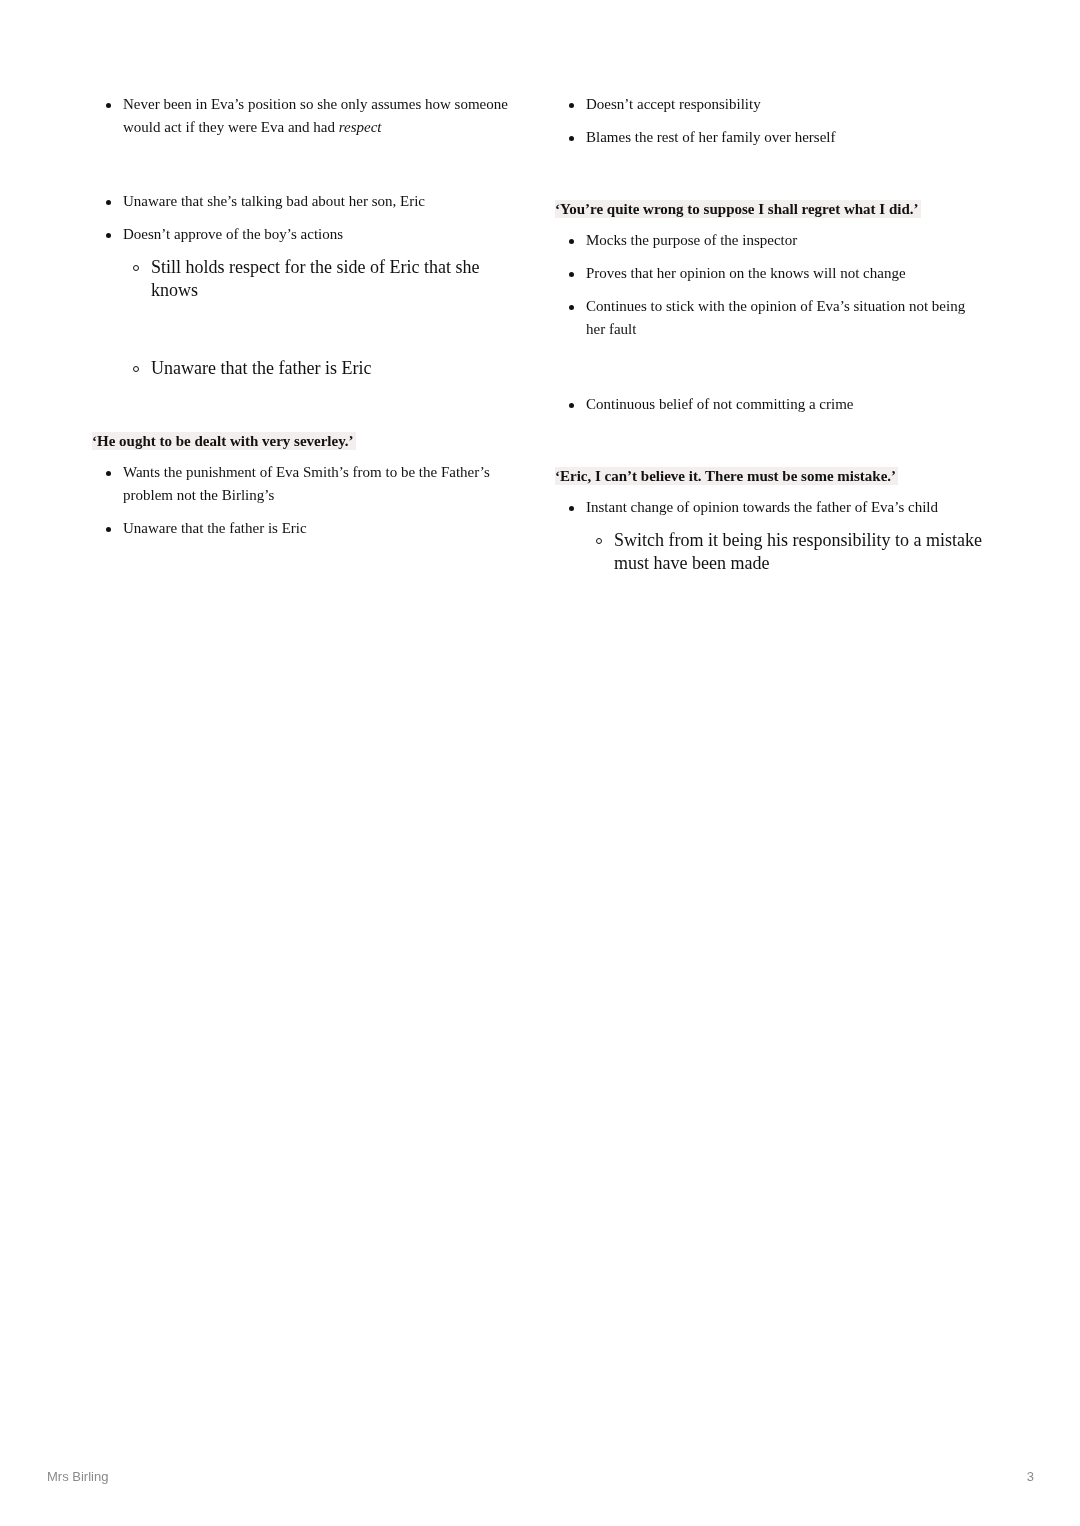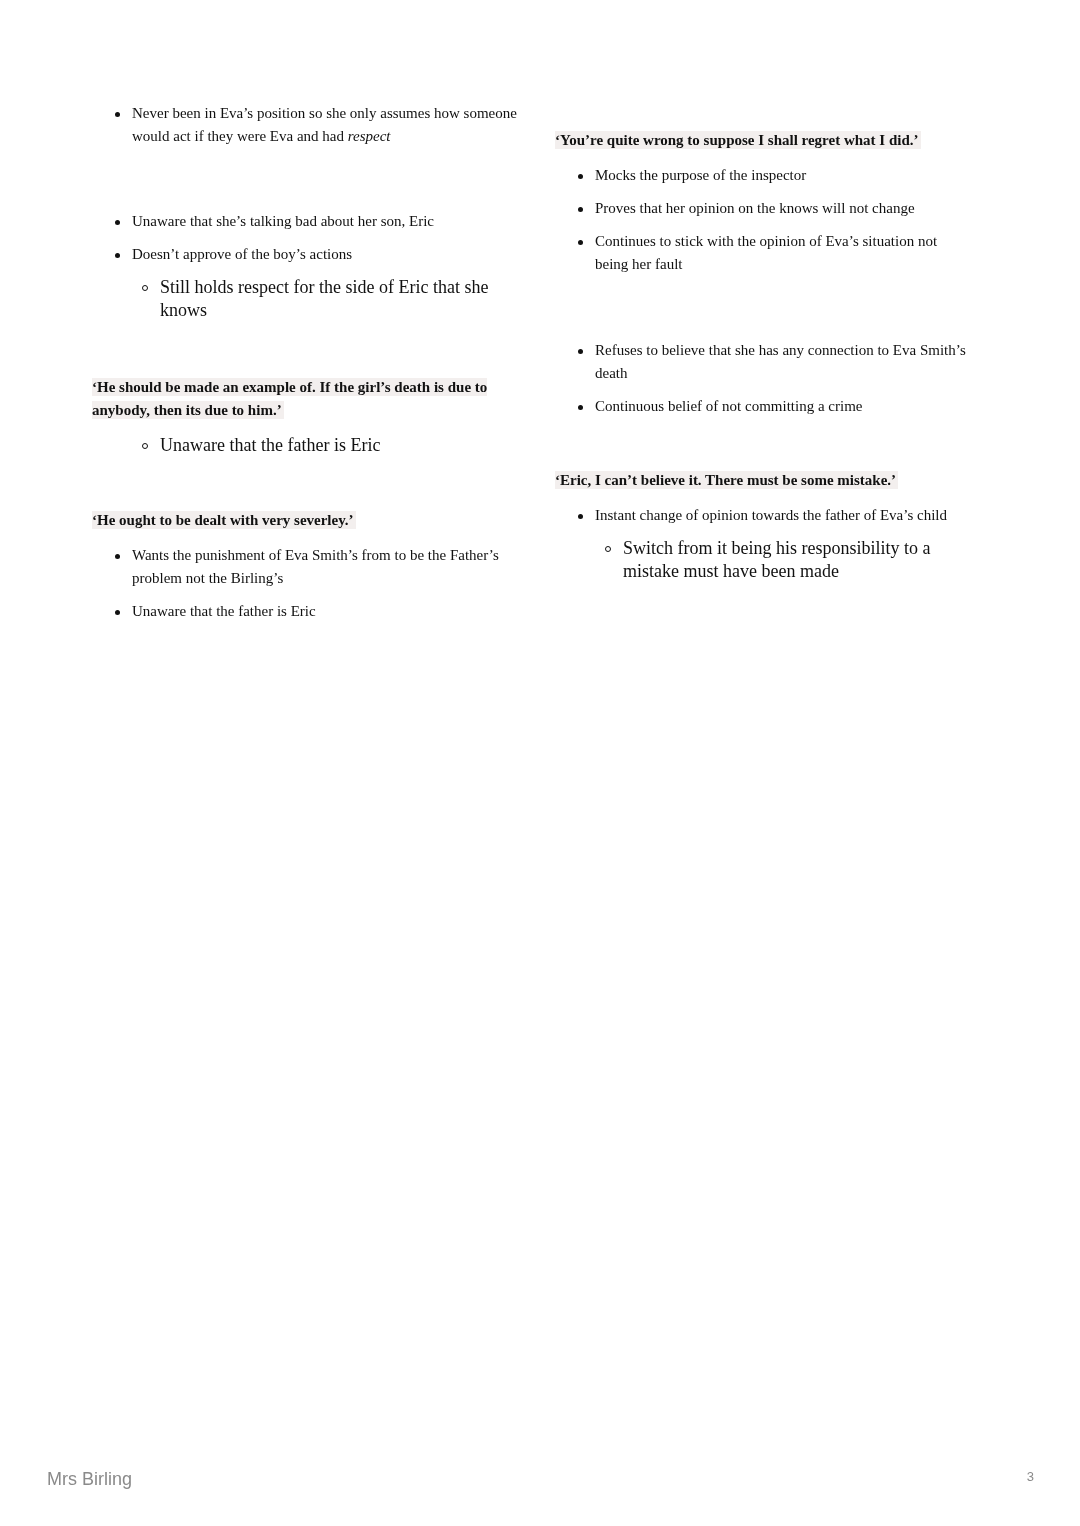--- a/index.html
+++ b/index.html
@@ -9,41 +9,41 @@
       color: #111111;
     }
     .col { position: absolute; top: 90px; }
     .col-left { left: 92px; width: 440px; }
     .col-right { left: 555px; width: 430px; }
     .section { margin: 0; }
     .quote {
       font-weight: bold; font-size: 15px; line-height: 23px; margin: 0 0 8px 0;
     }
     .quote span { background: #f3efee; padding: 1px 2px 1px 0; }
-    ul { margin: 12px; padding: 0; list-style: none; }
+    ul { margin: 3px; padding: 0; list-style: none; }
     li.b1 {
       position: relative; padding-left: 28px; font-size: 15px; line-height: 23px;
       margin-bottom: 10px;
     }
     li.b1::before {
       content: ""; position: absolute; left: 11px; top: 10px; width: 5px; height: 5px;
       border-radius: 50%; background: #111;
     }
     li.b2 {
       position: relative; padding-left: 56px; font-size: 18px; line-height: 23px;
       margin-bottom: 10px;
     }
     li.b2::before {
       content: ""; position: absolute; left: 38px; top: 9px; width: 4px; height: 4px;
       border-radius: 50%; border: 1px solid #111;
     }
     .gap { height: 32px; }
     .footer-left {
       position: absolute; left: 47px; top: 1469px; font-family: "Liberation Sans", sans-serif;
-      font-size: 18px; color: #8a8a8a; text-align: center;
+      font-size: 13px; color: #8a8a8a; text-align: center;
     }
     .footer-right {
       position: absolute; right: 46px; top: 1469px; font-family: "Liberation Sans", sans-serif;
       font-size: 13px; color: #8a8a8a;
     }
   </style>
 </head>
 <body>
 
 <div class="col col-left">
@@ -55,52 +55,54 @@
   <div class="section">
     <ul>
       <li class="b1">Unaware that she’s talking bad about her son, Eric</li>
       <li class="b1">Doesn’t approve of the boy’s actions</li>
       <li class="b2">Still holds respect for the side of Eric that she knows</li>
     </ul>
   </div>
   <div class="gap" style="height:42px"></div>
 
   <div class="section">
-    <p class="quote"><span>‘He should be made an example of. If the girl’s death is due to anybody, then its due to him.’</span></p>
     <ul>
       <li class="b2">Unaware that the father is Eric</li>
     </ul>
   </div>
   <div class="gap" style="height:40px"></div>
 
   <div class="section">
     <p class="quote"><span>‘He ought to be dealt with very severley.’</span></p>
     <ul>
       <li class="b1">Wants the punishment of Eva Smith’s from to be the Father’s problem not the Birling’s</li>
       <li class="b1">Unaware that the father is Eric</li>
     </ul>
   </div>
 </div>
 
 <div class="col col-right">
+  <ul>
+    <li class="b1">Doesn’t accept responsibility</li>
+    <li class="b1">Blames the rest of her family over herself</li>
+  </ul>
   <div class="gap" style="height:39px"></div>
 
   <div class="section">
     <p class="quote"><span>‘You’re quite wrong to suppose I shall regret what I did.’</span></p>
     <ul>
       <li class="b1">Mocks the purpose of the inspector</li>
       <li class="b1">Proves that her opinion on the knows will not change</li>
       <li class="b1">Continues to stick with the opinion of Eva’s situation not being her fault</li>
     </ul>
   </div>
   <div class="gap" style="height:39px"></div>
 
   <div class="section">
     <ul>
-      <li class="b1">Refuses to believe that she has any connection to Eva Smith’s death</li>
       <li class="b1">Continuous belief of not committing a crime</li>
     </ul>
   </div>
   <div class="gap" style="height:39px"></div>
 
   <div class="section">
     <p class="quote"><span>‘Eric, I can’t believe it. There must be some mistake.’</span></p>
     <ul>
       <li class="b1">Instant change of opinion towards the father of Eva’s child</li>
       <li class="b2">Switch from it being his responsibility to a mistake must have been made</li>

